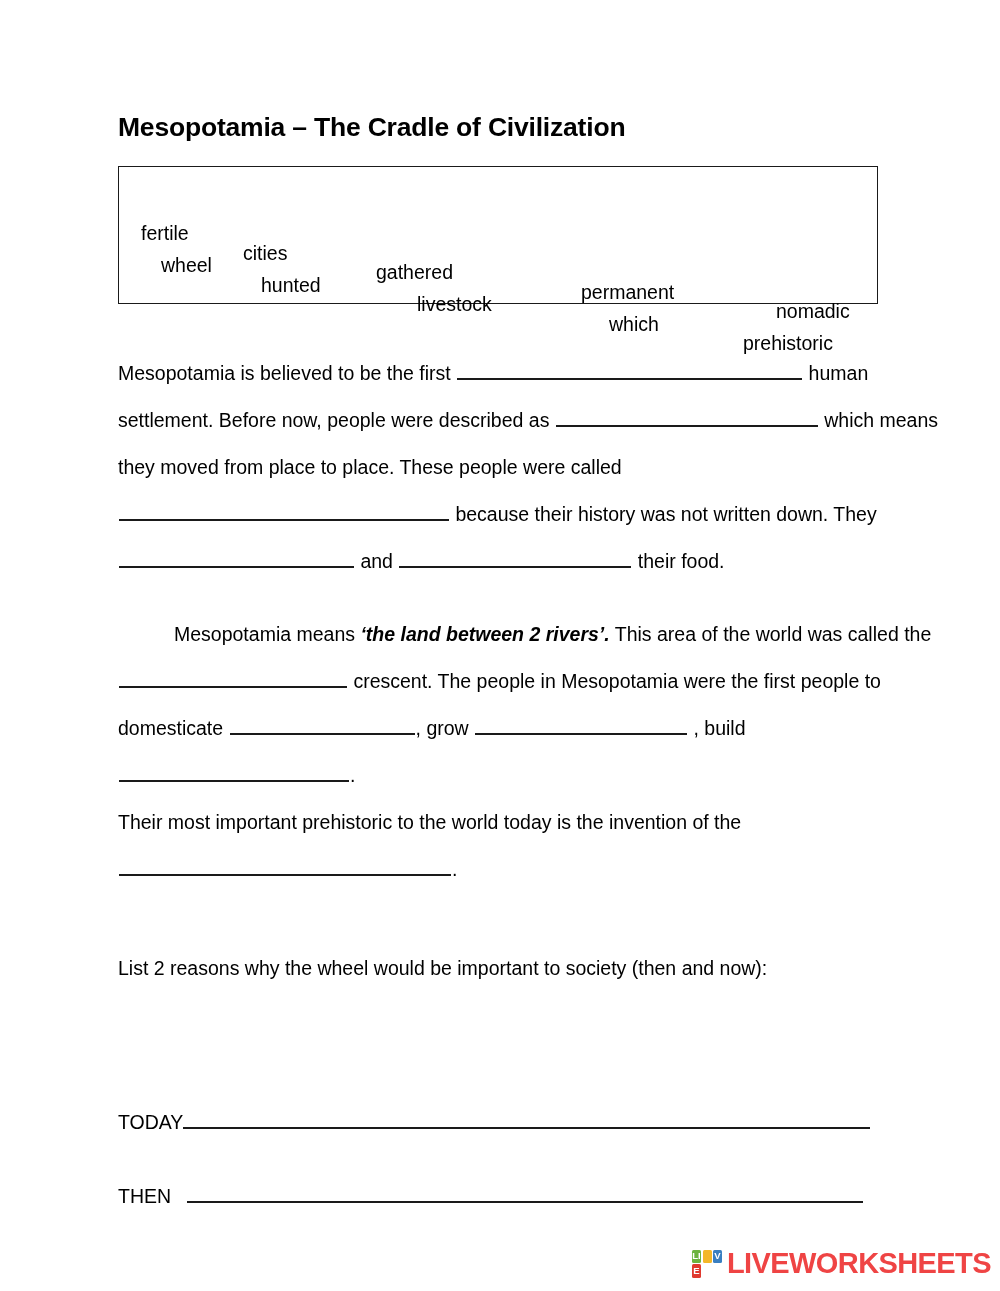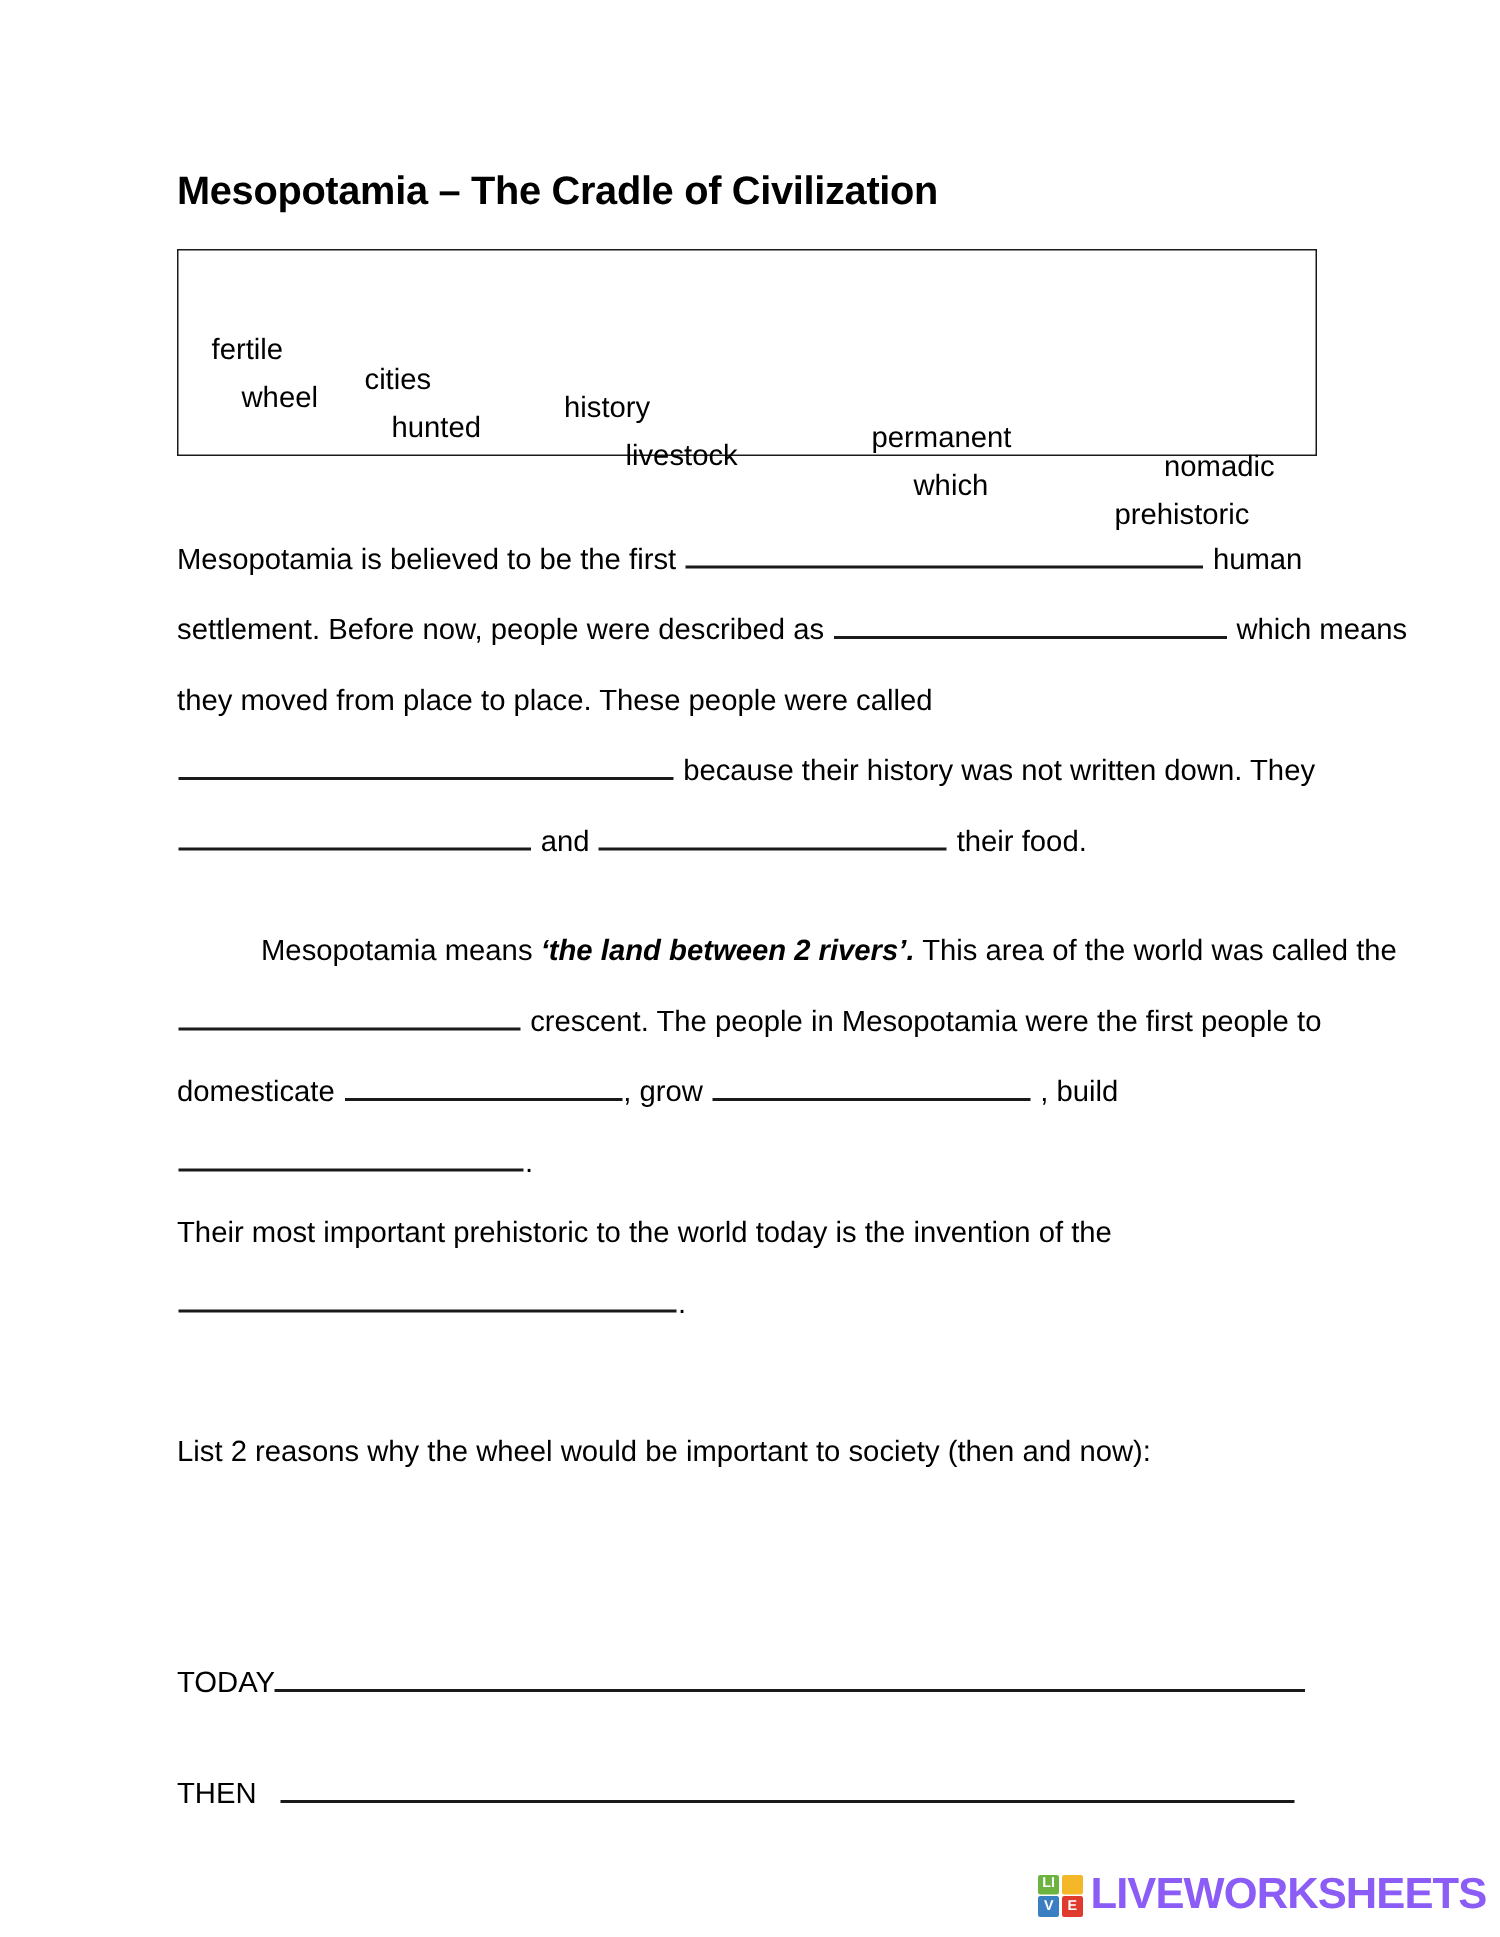--- a/index.html
+++ b/index.html
@@ -113,21 +113,21 @@
     left: 692px;
     top: 1249px;
     display: flex;
     align-items: center;
     gap: 5px;
   }
   .logo-mark {
     width: 30px;
     height: 28px;
     display: grid;
-    grid-template-columns: 1fr 1fr;
+    grid-template-columns: 1fr 1fr 1fr;
     grid-template-rows: 1fr 1fr;
     gap: 1.5px;
   }
   .tile {
     display: flex;
     align-items: center;
     justify-content: center;
     font-size: 9.5px;
     font-weight: bold;
     color: #ffffff;
@@ -135,39 +135,39 @@
     line-height: 1;
   }
   .tile-l { background: #6cb33f; }
   .tile-i { background: #f4b728; }
   .tile-v { background: #3a7fc1; }
   .tile-e { background: #e03a2f; }
 
   .logo-text {
     font-size: 29px;
     font-weight: bold;
-    color: #8b5cf6;
+    color: #ef4444;
     letter-spacing: -0.6px;
     line-height: 1;
   }
 </style>
 </head>
 <body>
 
 <div class="page">
 
   <div class="content">
 
     <h1 class="title">Mesopotamia – The Cradle of Civilization</h1>
 
     <div class="wordbank">
       <div class="wb-row wb-row-1">
         <span class="wb-word" style="left:10px;">fertile</span>
         <span class="wb-word" style="left:112px;">cities</span>
-        <span class="wb-word" style="left:245px;">history</span>
+        <span class="wb-word" style="left:245px;">gathered</span>
         <span class="wb-word" style="left:450px;">permanent</span>
         <span class="wb-word" style="left:645px;">nomadic</span>
       </div>
       <div class="wb-row wb-row-2">
         <span class="wb-word" style="left:30px;">wheel</span>
         <span class="wb-word" style="left:130px;">hunted</span>
         <span class="wb-word" style="left:286px;">livestock</span>
         <span class="wb-word" style="left:478px;">which</span>
         <span class="wb-word" style="left:612px;">prehistoric</span>
       </div>

